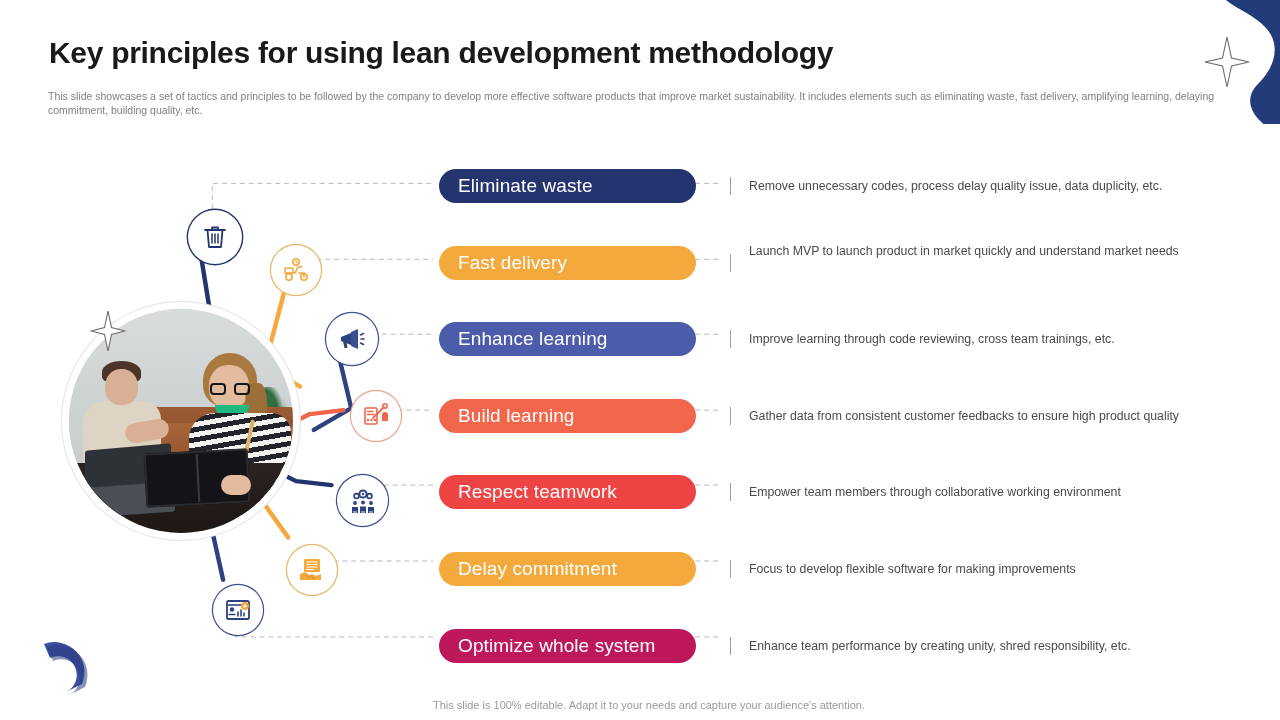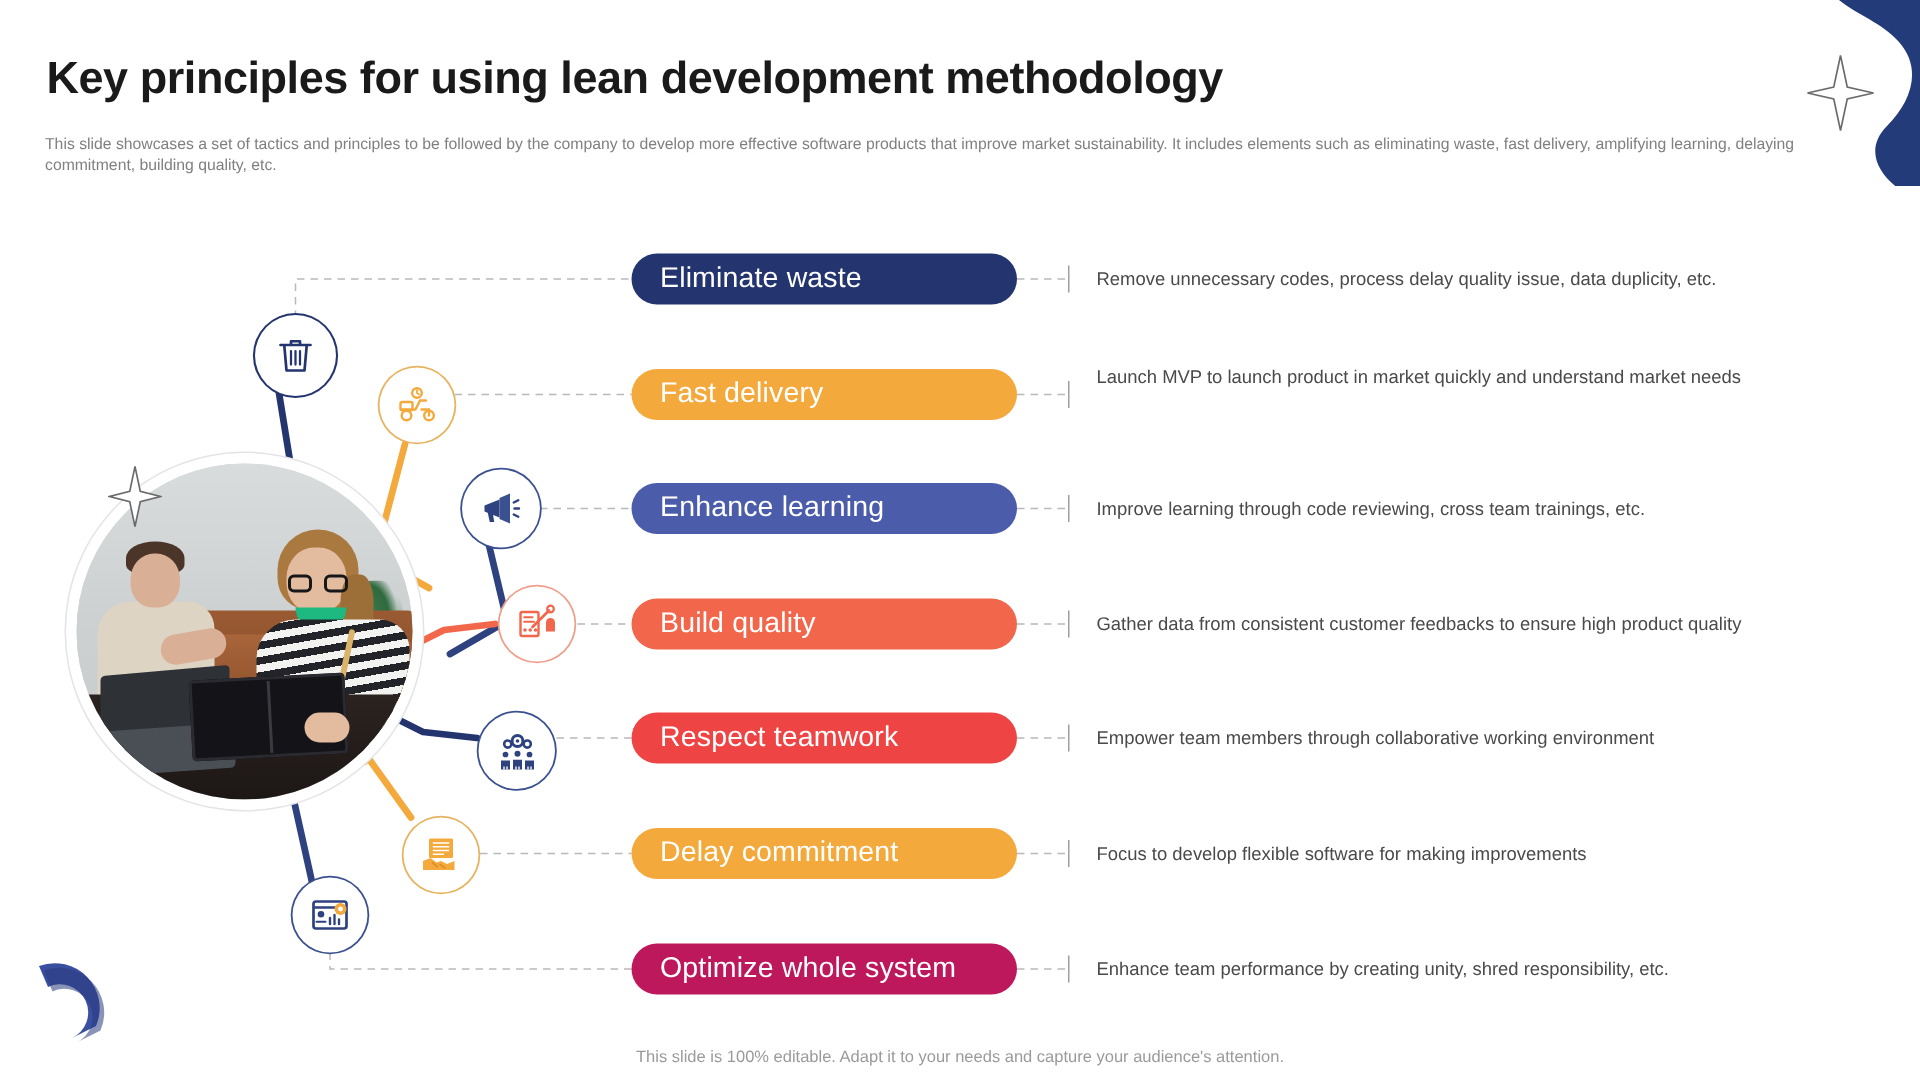--- a/index.html
+++ b/index.html
@@ -1,21 +1,21 @@
 <!DOCTYPE html>
 <html><head>
 <meta charset="utf-8">
 <style>
   * { margin:0; padding:0; box-sizing:border-box; }
   body {
     width:1280px; height:720px; background:#ffffff;
     font-family:"Liberation Sans", sans-serif;
     overflow:hidden; position:relative;
   }
-  .slide { position:absolute; inset:0; }
+  .slide { position:absolute; inset:0;margin-left:18px; }
 
   
   .deco-wave { position:absolute; top:-6px; right:-4px; width:130px; height:130px; }
   .deco-star-tr { position:absolute; top:36px; right:30px; width:46px; height:52px; }
   .deco-arc-bl { position:absolute; left:18px; bottom:22px; width:66px; height:62px; }
   .deco-star-photo { position:absolute; left:72px; top:310px; width:36px; height:42px; }
 
   
   .title {
     position:absolute; left:31px; top:36px;
@@ -282,21 +282,21 @@
   <div class="pill" style="top: 169px; background: rgb(35, 52, 110);">
     <span>Eliminate waste</span>
   </div>
   <div class="pill" style="top: 246px; background: rgb(244, 169, 60);">
     <span>Fast delivery</span>
   </div>
   <div class="pill" style="top: 322px; background: rgb(74, 92, 170);">
     <span>Enhance learning</span>
   </div>
   <div class="pill" style="top: 399px; background: rgb(242, 102, 75);">
-    <span>Build quality</span>
+    <span>Build learning</span>
   </div>
   <div class="pill" style="top: 475px; background: #ef4444;">
     <span>Respect teamwork</span>
   </div>
   <div class="pill" style="top: 552px; background: rgb(244, 169, 60);">
     <span>Delay commitment</span>
   </div>
   <div class="pill" style="top: 629px; background: #be185d;">
     <span>Optimize whole system</span>
   </div>

